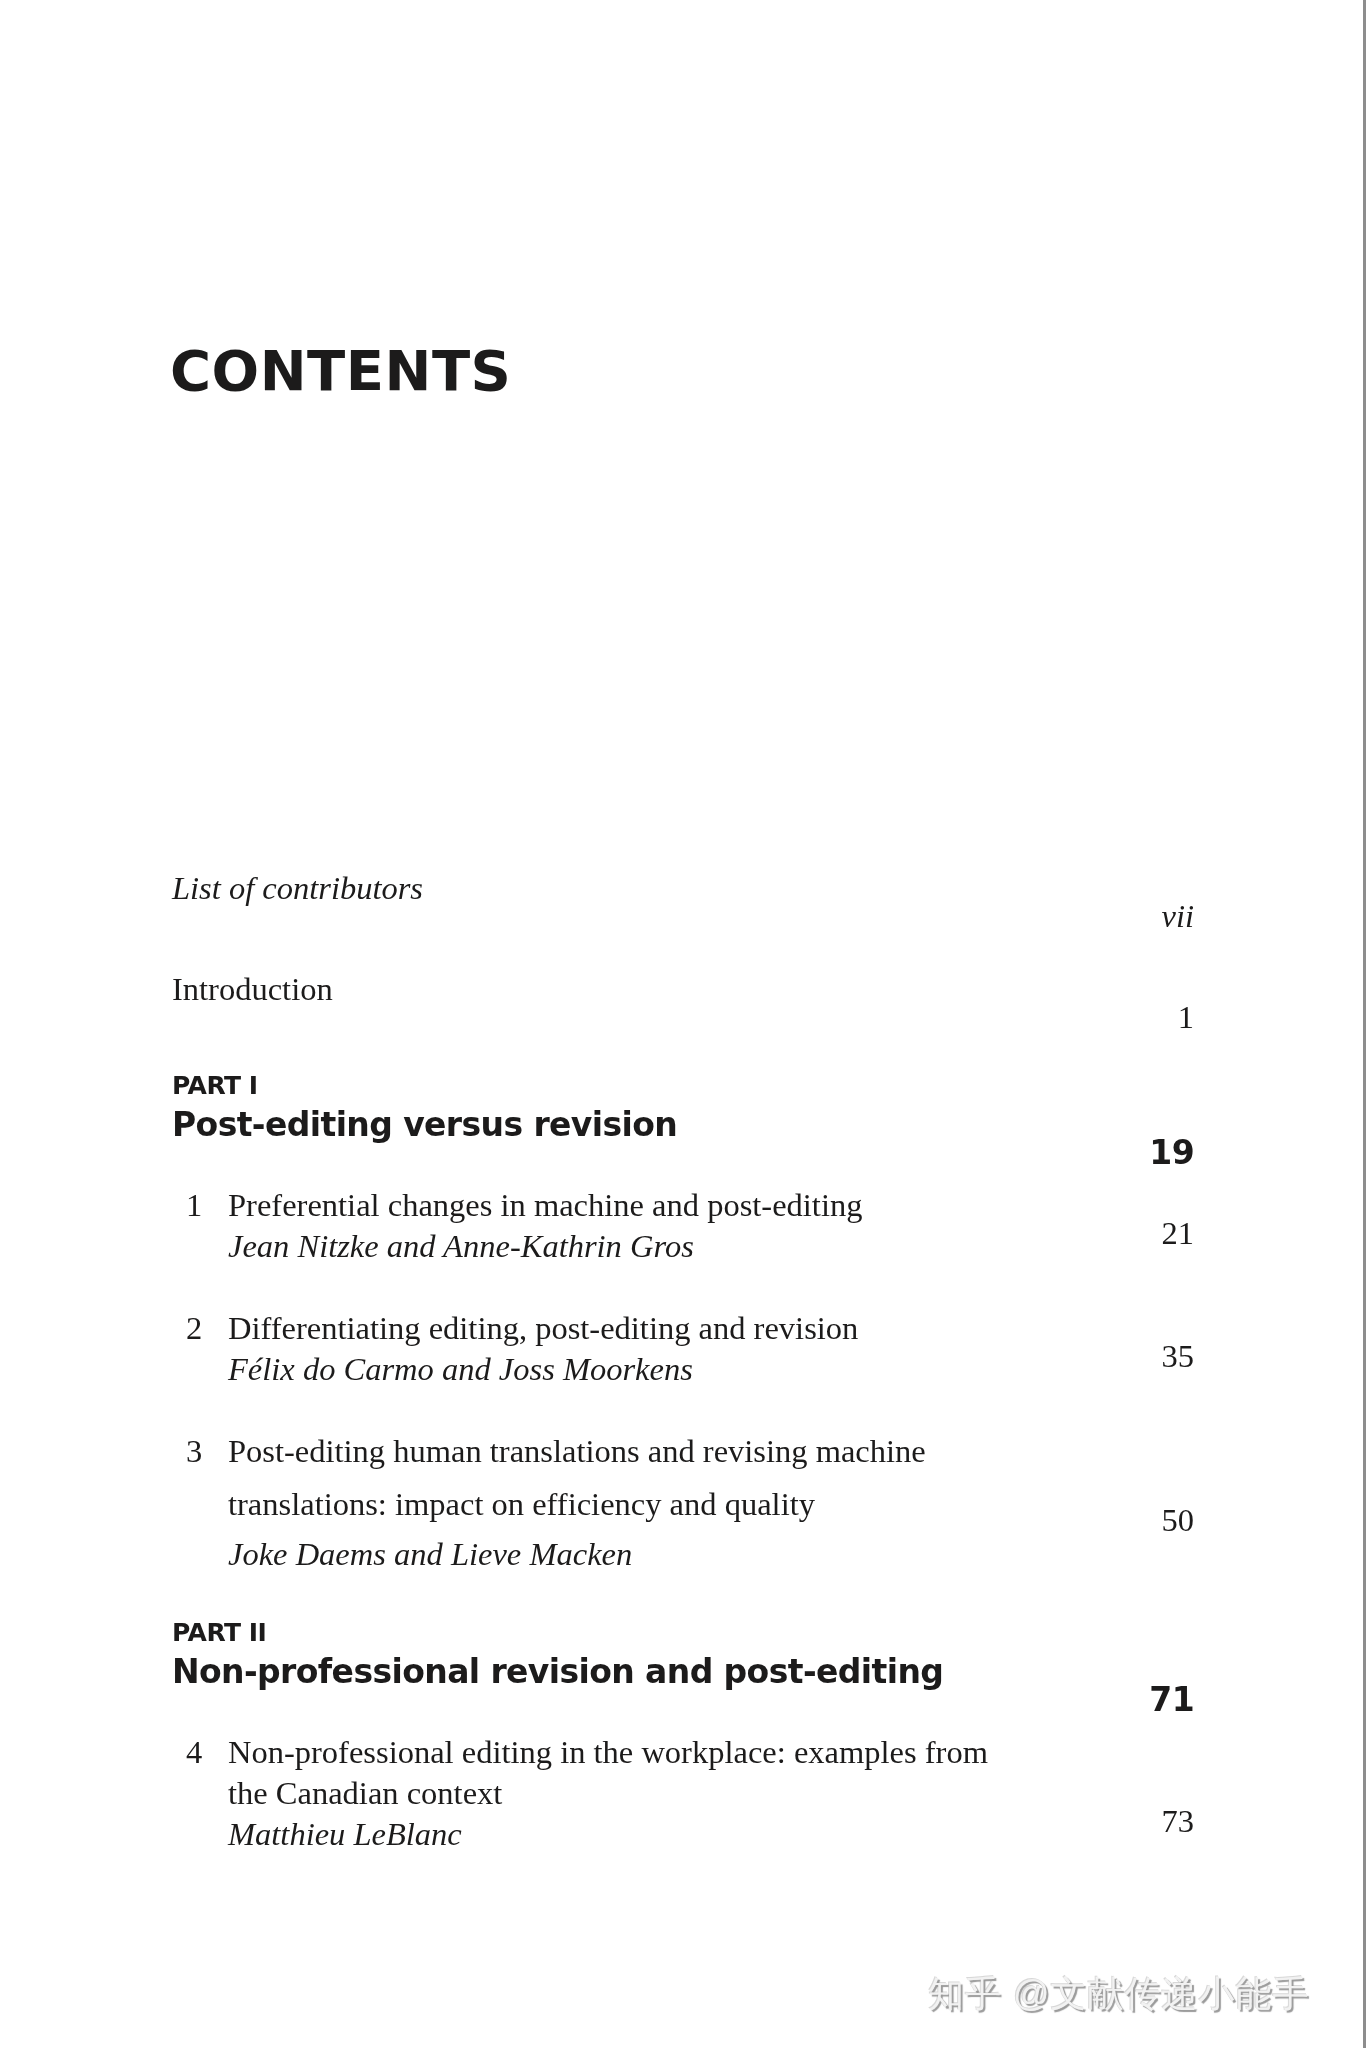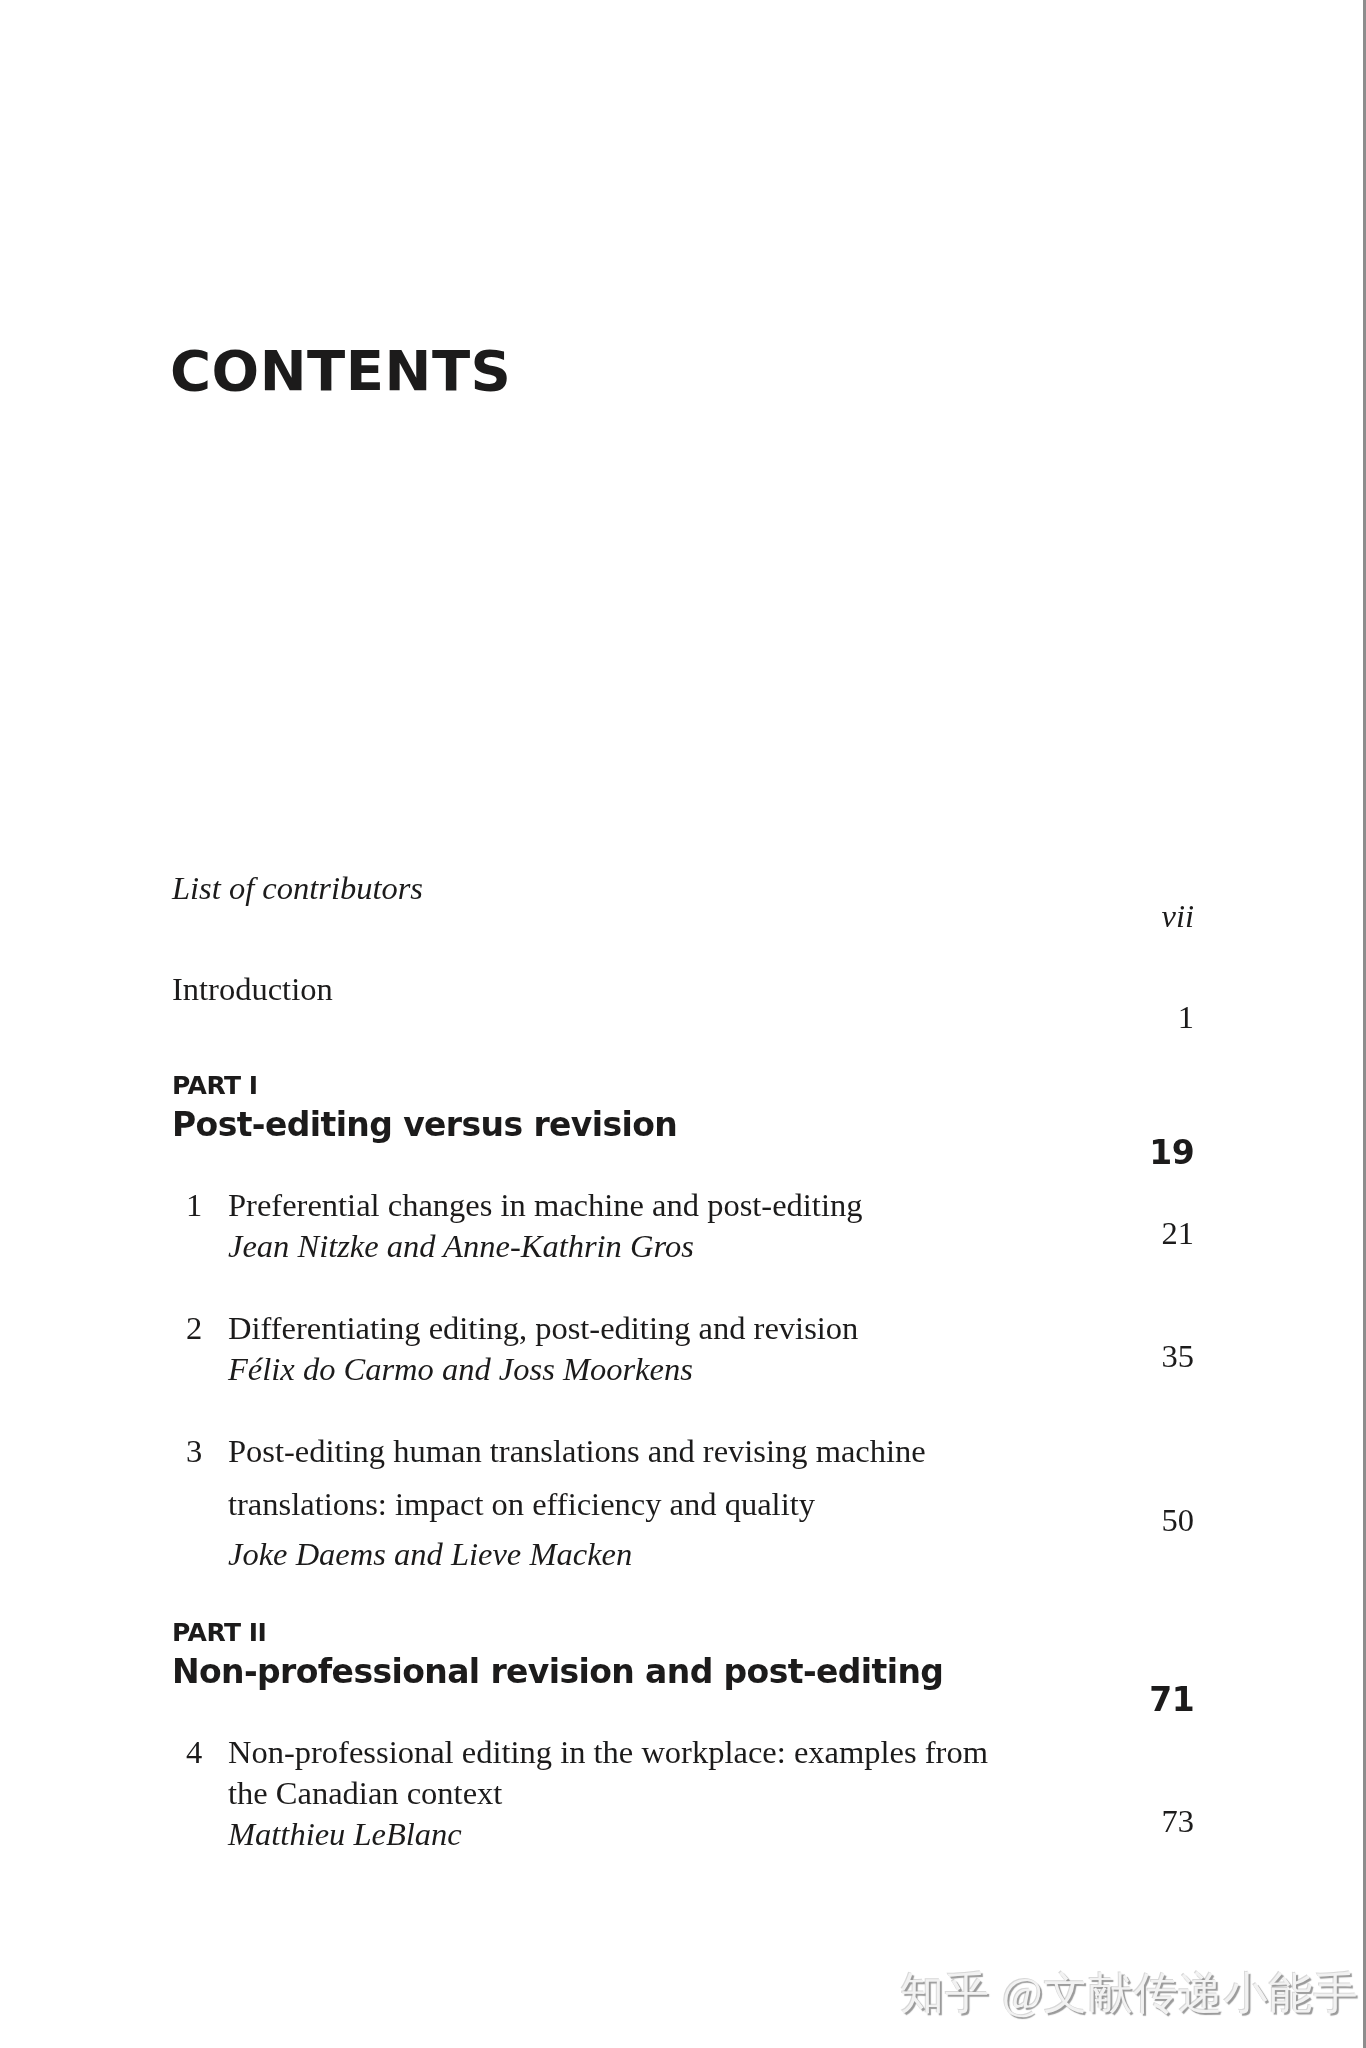--- a/index.html
+++ b/index.html
@@ -15,22 +15,22 @@
     }
     .serif { font-family: "Liberation Serif", serif; font-size: 32.5px; line-height: 41px; }
     .ital { font-style: italic; }
     .sans { font-family: "DejaVu Sans", sans-serif; font-weight: bold; }
     .part-label { font-size: 25px; line-height: 30px; letter-spacing: -0.5px; }
     .part-heading { font-size: 33px; line-height: 40px; letter-spacing: -0.6px; }
     .num-right { right: 172px; text-align: right; margin-top: 28px; }
     .ch-num { left: 186px; }
     .ch-text { left: 228px; }
     .watermark {
-      left: 900px; top: 1966px; font-family: Liberation Serif, serif;
-      font-size: 44px; line-height: 56px; color: #f2f2f2; letter-spacing: 1px;
+      left: 928px; top: 1966px; font-family: Liberation Sans, sans-serif;
+      font-size: 36px; line-height: 56px; color: #f2f2f2; letter-spacing: 1px;
       text-shadow: 2px 2px 1px #9a9a9a, -1px -1px 0 #d8d8d8;
     }
   </style>
 </head>
 <body>
 
 <div class="right-rule"></div>
 
 <h1 class="abs title" style="margin:0;">CONTENTS</h1>
 

